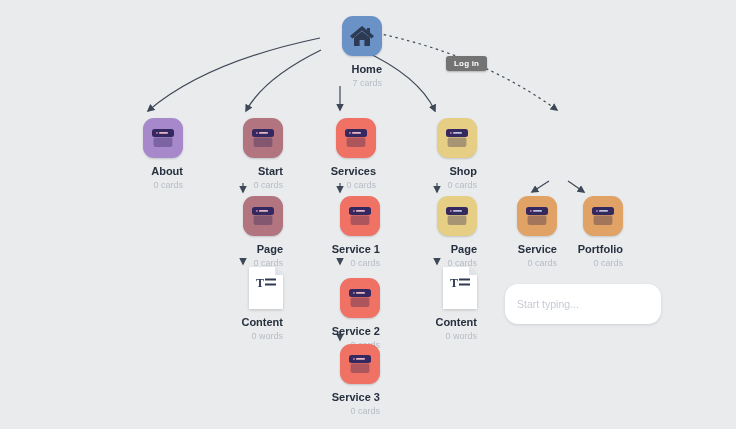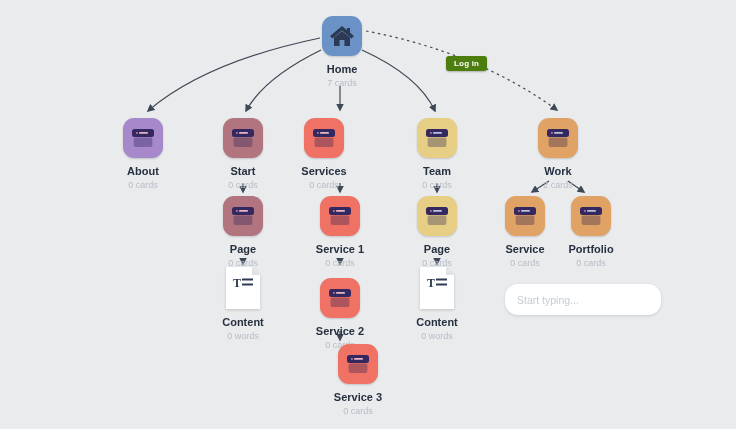--- a/index.html
+++ b/index.html
@@ -1,29 +1,29 @@
 <!DOCTYPE html>
 <html><head>
 <meta charset="utf-8">
 <style>
   html,body{margin:0;padding:0;background:#e9ebed;}
   .canvas{position:relative;width:736px;height:429px;background:#e9ebed;
     font-family:"Liberation Sans",sans-serif;overflow:hidden;}
   .edges{position:absolute;left:0;top:0;width:736px;height:429px;}
-  .node{position:absolute;width:80px;display:flex;flex-direction:column;align-items:center;text-align:center;}
+  .node{position:absolute;width:80px;display:flex;flex-direction:column;align-items:flex-end;text-align:center;}
   .node.narrow{width:64px;}
   .tile{width:40px;height:40px;border-radius:11px;display:flex;align-items:center;justify-content:center;
     box-shadow:0 1px 2px rgba(17,24,39,.18);cursor:pointer;}
   .docwrap{width:34px;height:42px;display:flex;align-items:center;justify-content:center;
     filter:drop-shadow(0 1px 1.5px rgba(0,0,0,.18));cursor:pointer;}
   .nlabel{margin-top:7px;font-size:11px;font-weight:700;color:#27303f;line-height:1.1;white-space:nowrap;}
   .nsub{margin-top:3px;font-size:9px;color:#b7bdc6;white-space:nowrap;}
   .login-badge{position:absolute;left:446px;top:56px;padding:3px 8px;border-radius:3px;color:#ffffff;
     font-size:8px;font-weight:700;cursor:pointer;box-shadow:0 1px 2px rgba(0,0,0,.25);letter-spacing:.2px;}
-  .typing{position:absolute;left:505px;top:284px;width:156px;height:31px;border:none;border-radius:13px;
+  .typing{position:absolute;left:505px;top:284px;width:156px;height:40px;border:none;border-radius:13px;
     background:#ffffff;box-shadow:0 1px 3px rgba(31,41,55,.14);padding:0 12px;font-size:10.5px;color:#4b5563;
     box-sizing:border-box;outline:none;}
   .typing::placeholder{color:#c5cbd3;}
 </style>
 </head>
 <body>
 
 <div class="canvas">
 
   <svg class="edges" viewBox="0 0 736 429">
@@ -55,21 +55,21 @@
       <svg width="24" height="22" viewBox="0 0 24 22">
         <rect x="17" y="3" width="3" height="5" fill="#2c3a54"></rect>
         <polygon points="12,1 24,11 21.5,13.4 12,5.6 2.5,13.4 0,11" fill="#2c3a54"></polygon>
         <path d="M4,12.5 L12,6.2 L20,12.5 V21 H14.4 V15 H9.6 V21 H4 Z" fill="#2c3a54"></path>
       </svg>
     </div>
     <div class="nlabel">Home</div>
     <div class="nsub">7 cards</div>
   </div>
 
-  <div class="login-badge" style="background: #4d7c0f;">Log in</div>
+  <div class="login-badge" style="background: #737373;">Log in</div>
 
   <div class="node" style="left:103px;top:118px">
     <div class="tile" style="background: rgb(166, 136, 203);">
       <svg width="22" height="19" viewBox="0 0 22 19">
         <rect x="0" y="0" width="22" height="8" rx="2.5" fill="#33285f"></rect>
         <rect x="4" y="3" width="1.8" height="1.8" rx="0.9" fill="#e087a6"></rect>
         <rect x="7" y="3" width="9" height="1.8" rx="0.9" fill="#e7b6c6"></rect>
         <rect x="1.6" y="8.5" width="18.8" height="9.5" rx="2" fill="rgba(35,25,75,0.32)"></rect>
       </svg>
     </div>
@@ -83,21 +83,21 @@
         <rect x="0" y="0" width="22" height="8" rx="2.5" fill="#33285f"></rect>
         <rect x="4" y="3" width="1.8" height="1.8" rx="0.9" fill="#e087a6"></rect>
         <rect x="7" y="3" width="9" height="1.8" rx="0.9" fill="#e7b6c6"></rect>
         <rect x="1.6" y="8.5" width="18.8" height="9.5" rx="2" fill="rgba(35,25,75,0.32)"></rect>
       </svg>
     </div>
     <div class="nlabel">Start</div>
     <div class="nsub">0 cards</div>
   </div>
 
-  <div class="node" style="left:284px;top:118px">
+  <div class="node" style="left:296px;top:118px">
     <div class="tile" style="background: rgb(239, 114, 101);">
       <svg width="22" height="19" viewBox="0 0 22 19">
         <rect x="0" y="0" width="22" height="8" rx="2.5" fill="#33285f"></rect>
         <rect x="4" y="3" width="1.8" height="1.8" rx="0.9" fill="#e087a6"></rect>
         <rect x="7" y="3" width="9" height="1.8" rx="0.9" fill="#e7b6c6"></rect>
         <rect x="1.6" y="8.5" width="18.8" height="9.5" rx="2" fill="rgba(35,25,75,0.32)"></rect>
       </svg>
     </div>
     <div class="nlabel">Services</div>
     <div class="nsub">0 cards</div>
@@ -105,36 +105,24 @@
 
   <div class="node" style="left:397px;top:118px">
     <div class="tile" style="background: rgb(230, 206, 133);">
       <svg width="22" height="19" viewBox="0 0 22 19">
         <rect x="0" y="0" width="22" height="8" rx="2.5" fill="#33285f"></rect>
         <rect x="4" y="3" width="1.8" height="1.8" rx="0.9" fill="#e087a6"></rect>
         <rect x="7" y="3" width="9" height="1.8" rx="0.9" fill="#b9c2d8"></rect>
         <rect x="1.6" y="8.5" width="18.8" height="9.5" rx="2" fill="rgba(35,25,75,0.32)"></rect>
       </svg>
     </div>
-    <div class="nlabel">Team</div>
-    <div class="nsub">0 cards</div>
-  </div>
-
-  <div class="node" style="left:518px;top:118px">
-    <div class="tile" style="background: rgb(224, 163, 101);">
-      <svg width="22" height="19" viewBox="0 0 22 19">
-        <rect x="0" y="0" width="22" height="8" rx="2.5" fill="#33285f"></rect>
-        <rect x="4" y="3" width="1.8" height="1.8" rx="0.9" fill="#e087a6"></rect>
-        <rect x="7" y="3" width="9" height="1.8" rx="0.9" fill="#b9c2d8"></rect>
-        <rect x="1.6" y="8.5" width="18.8" height="9.5" rx="2" fill="rgba(35,25,75,0.32)"></rect>
-      </svg>
-    </div>
-    <div class="nlabel">Work</div>
-    <div class="nsub">2 cards</div>
-  </div>
+    <div class="nlabel">Shop</div>
+    <div class="nsub">0 cards</div>
+  </div>
+
 
   <div class="node" style="left:203px;top:196px">
     <div class="tile" style="background: rgb(178, 117, 128);">
       <svg width="22" height="19" viewBox="0 0 22 19">
         <rect x="0" y="0" width="22" height="8" rx="2.5" fill="#33285f"></rect>
         <rect x="4" y="3" width="1.8" height="1.8" rx="0.9" fill="#e087a6"></rect>
         <rect x="7" y="3" width="9" height="1.8" rx="0.9" fill="#e7b6c6"></rect>
         <rect x="1.6" y="8.5" width="18.8" height="9.5" rx="2" fill="rgba(35,25,75,0.32)"></rect>
       </svg>
     </div>
@@ -230,21 +218,21 @@
         <rect x="16" y="11.5" width="11" height="2" fill="#2e3a52"></rect>
         <rect x="16" y="16.5" width="11" height="2" fill="#2e3a52"></rect>
       </svg>
     </div>
     <div class="nlabel">Content</div>
     <div class="nsub">0 words</div>
   </div>
 
   <input class="typing" type="text" placeholder="Start typing..." style="">
 
-  <div class="node" style="left:318px;top:344px">
+  <div class="node" style="left:300px;top:344px">
     <div class="tile" style="background: rgb(239, 114, 101);">
       <svg width="22" height="19" viewBox="0 0 22 19">
         <rect x="0" y="0" width="22" height="8" rx="2.5" fill="#33285f"></rect>
         <rect x="4" y="3" width="1.8" height="1.8" rx="0.9" fill="#e087a6"></rect>
         <rect x="7" y="3" width="9" height="1.8" rx="0.9" fill="#e7b6c6"></rect>
         <rect x="1.6" y="8.5" width="18.8" height="9.5" rx="2" fill="rgba(35,25,75,0.32)"></rect>
       </svg>
     </div>
     <div class="nlabel">Service 3</div>
     <div class="nsub">0 cards</div>

